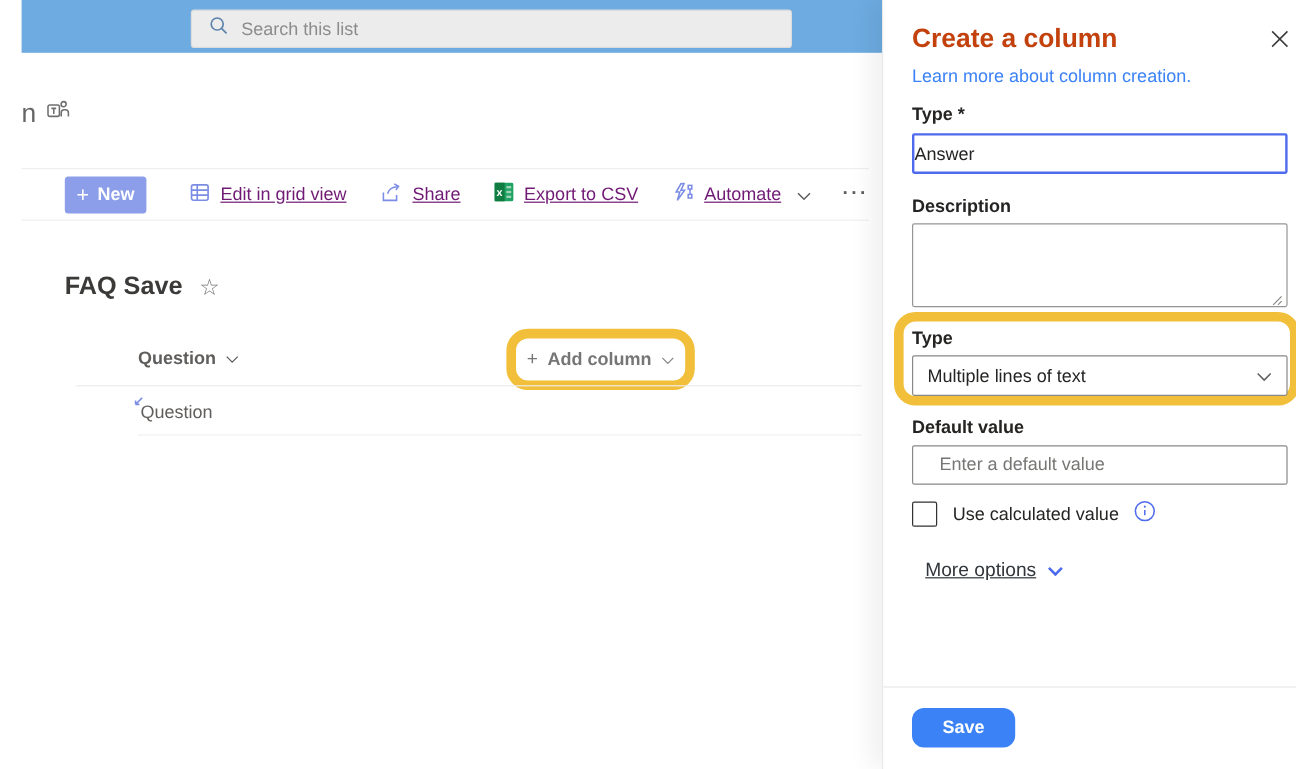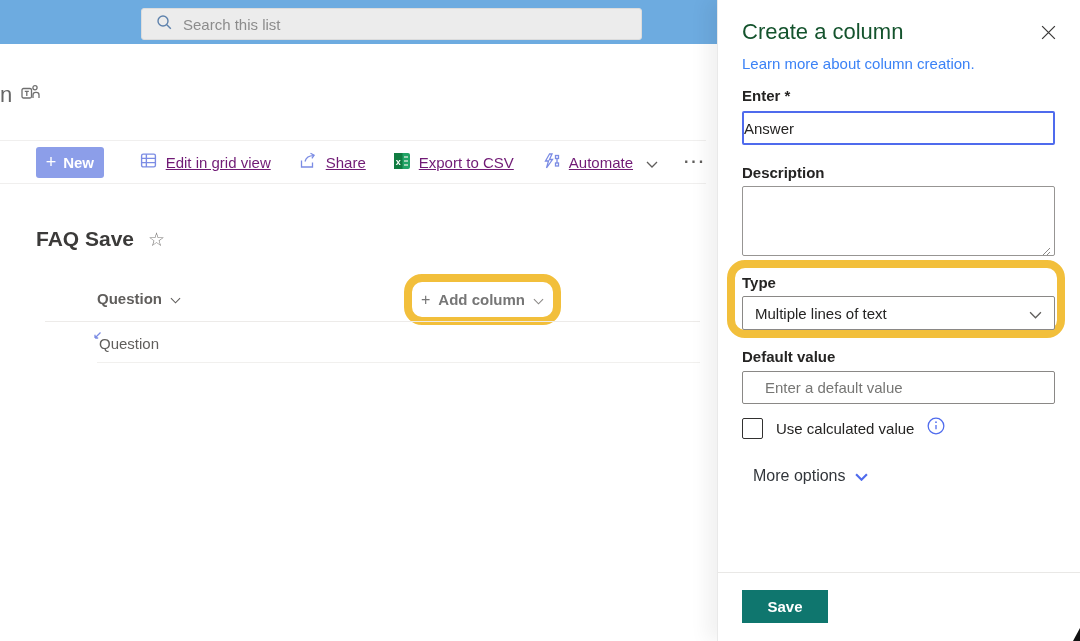--- a/index.html
+++ b/index.html
@@ -1,18 +1,18 @@
 <!DOCTYPE html>
 <html><head>
 <meta charset="utf-8">
 <style>
   * { margin:0; padding:0; box-sizing:border-box; }
   html,body { width:1080px; height:641px; overflow:hidden; }
   body { font-family:"Liberation Sans", sans-serif; background:#fff; }
-  #screen { position:relative; width:905px; height:641px; background:#fff; }
+  #screen { position:relative; width:905px; height:641px; background:#fff;margin-left:18px; }
 
   
   .main { position:absolute; left:0; top:0; width:717px; height:641px; background:#fff; }
 
   .topbar { position:absolute; left:0; top:0; width:717px; height:44px; background:#6dabe0; }
   .search { position:absolute; left:141px; top:8px; width:501px; height:32px;
             background:#ececec; border:1px solid #dcdcdc; border-radius:3px;
             display:flex; align-items:center; padding-left:14px; gap:10px; }
   .search input { border:none; outline:none; background:transparent; width:430px;
                   font:15px "Liberation Sans", sans-serif; color:#444; }
@@ -50,21 +50,21 @@
   .addcol-box .plus { font-size:16px; font-weight:400; }
   .addcol-box .chev { color:#8a8886; }
 
   .row-mark { position:absolute; left:91px; top:329px; }
   .row-text { position:absolute; left:99px; top:335px; font-size:15px; color:#605e5c; }
   .row-line { position:absolute; left:97px; top:362px; width:603px; height:1px; background:#f1f0ee; }
 
   
   .panel { position:absolute; left:717px; top:0; width:363px; height:641px; background:#fff;
            border-left:1px solid #e9e9e9; box-shadow:-10px 0 18px rgba(0,0,0,0.06); }
-  .p-title { position:absolute; left:24px; top:19px; font-size:22px; font-weight:400; color:#14532d; }
+  .p-title { position:absolute; left:24px; top:19px; font-size:22px; font-weight:700; color:#c2410c; }
   .p-close { position:absolute; left:322px; top:24px; cursor:pointer; }
   .p-link { position:absolute; left:24px; top:55px; font-size:15px; color:#3b82f6;
             text-decoration:none; cursor:pointer; }
   .p-label { position:absolute; left:24px; font-size:15px; font-weight:600; color:#252423; }
   .p-name-input { position:absolute; left:24px; top:111px; width:313px; height:34px;
                   border:2px solid #4f6bed; border-radius:2px; 
                   font:15px "Liberation Sans", sans-serif; color:#252423; outline:none; }
   .p-textarea { position:absolute; left:24px; top:186px; width:313px; height:70px;
                 border:1px solid #979593; border-radius:2px; resize:none; outline:none;
                 font:15px "Liberation Sans", sans-serif; padding:6px 8px; }
@@ -83,26 +83,26 @@
                      border:1px solid #8a8886; border-radius:2px; padding-left:22px;
                      font:15px "Liberation Sans", sans-serif; color:#252423; outline:none; }
   .p-default-input::placeholder { color:#767674; }
 
   .p-check-row { position:absolute; left:24px; top:417px; display:flex; align-items:center; gap:13px; }
   .p-checkbox { width:21px; height:21px; border:1px solid #323130; border-radius:2px;
                 background:#fff; cursor:pointer; }
   .p-check-label { font-size:15px; color:#252423; }
 
   .p-more { position:absolute; left:35px; top:467px; display:flex; align-items:center; gap:9px;
-            font-size:16px; color:#32363b; cursor:pointer; }
+            font-size:16px; color:#32363b; cursor:pointer;text-decoration:underline; }
   .p-more .chev { color:#4f6bed; }
 
   .p-footer-line { position:absolute; left:0; top:572px; width:363px; height:1px; background:#e9e8e6; }
-  .p-save { position:absolute; left:24px; top:590px; width:86px; height:33px; background:#0f766e;
-            border:none; border-radius:0; color:#fff; font:600 15px "Liberation Sans", sans-serif;
+  .p-save { position:absolute; left:24px; top:590px; width:86px; height:33px; background:#3b82f6;
+            border:none; border-radius:10px; color:#fff; font:600 15px "Liberation Sans", sans-serif;
             cursor:pointer; }
   .p-cancel { position:absolute; left:114px; top:590px; width:97px; height:33px; background:#fff;
               border:1px solid #8a8886; border-radius:3px; color:#252423;
               font:600 15px "Liberation Sans", sans-serif; cursor:pointer; }
 
   .cursor-speck { position:absolute; left:1073px; top:628px; width:7px; height:13px; background:#111;
                   clip-path:polygon(100% 0, 0 100%, 100% 100%); }
 </style>
 </head>
 <body>
@@ -237,21 +237,21 @@
     <div class="p-title">Create a column</div>
 
     <span class="p-close">
       <svg width="17" height="17" viewBox="0 0 16 16" fill="none" stroke="#3b3a39" stroke-width="1.2">
         <path d="M2 2l12 12M14 2 2 14"></path>
       </svg>
     </span>
 
     <a class="p-link">Learn more about column creation.</a>
 
-    <div class="p-label" style="top:87px">Enter *</div>
+    <div class="p-label" style="top:87px">Type *</div>
     <input class="p-name-input" type="text" value="Answer" style="">
 
     <div class="p-label" style="top:164px">Description</div>
     <textarea class="p-textarea" style=""></textarea>
     <span class="resize-grip">
       <svg width="10" height="10" viewBox="0 0 10 10" stroke="#8a8886" stroke-width="1">
         <path d="M9 2 2 9M9 6 6 9"></path>
       </svg>
     </span>
 

